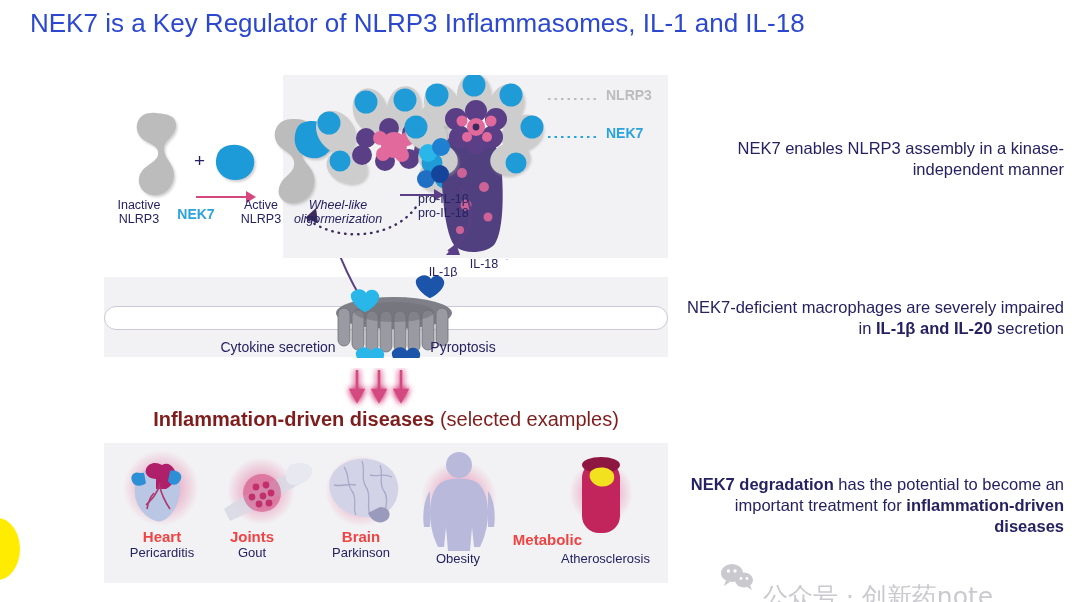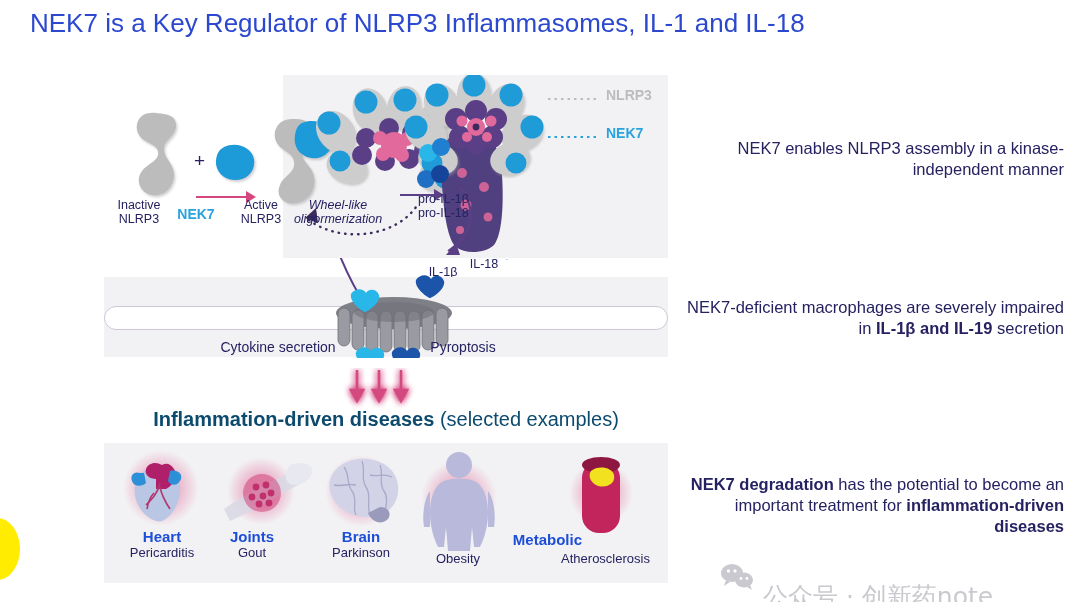--- a/index.html
+++ b/index.html
@@ -36,27 +36,27 @@
 
   
   .ann{position:absolute;left:684px;color:#262262;font-size:16.5px;line-height:21px;width:380px;text-align:right;}
   #ann1{top:138px;}
   #ann2{top:297px;}
   #ann3{top:474px;}
   .ann b{font-weight:bold;}
 
   
   .infl{position:absolute;left:104px;top:408px;width:564px;text-align:center;
-        font-size:20px;color:#0c4a6e;white-space:nowrap;}
+        font-size:20px;color:#7f1d1d;white-space:nowrap;}
   .infl b{font-weight:bold;}
   .infl span.light{font-weight:normal;}
 
   
   .dis{position:absolute;width:112px;text-align:center;}
-  .dis .dname{font-size:15px;font-weight:bold;color:#1d4ed8;line-height:17px;}
+  .dis .dname{font-size:15px;font-weight:bold;color:#ef4444;line-height:17px;}
   .dis .dsub{font-size:13px;color:#262262;line-height:16px;}
 
   
   .wm{position:absolute;left:720px;top:540px;color:#c9c9cf;font-size:25px;
       display:flex;align-items:center;gap:9px;white-space:nowrap;}
   .wm-txt{font-family:"DejaVu Sans",sans-serif;margin-top:40px;}
 </style>
 </head>
 <body>
 
@@ -402,21 +402,21 @@
     <div class="dname">Metabolic</div>
   </div>
   <div class="dis" style="left:402px;top:551px;">
     <div class="dsub">Obesity</div>
   </div>
   <div class="dis" style="left:543px;top:551px;width:125px;text-align:center;">
     <div class="dsub">Atherosclerosis</div>
   </div>
 
   <div class="ann" id="ann1"><span>NEK7 enables NLRP3 assembly in a kinase-independent manner</span></div>
-  <div class="ann" id="ann2"><span>NEK7-deficient macrophages are severely impaired in </span><b>IL-1β and IL-19</b><span> secretion</span></div>
+  <div class="ann" id="ann2"><span>NEK7-deficient macrophages are severely impaired in </span><b>IL-1β and IL-20</b><span> secretion</span></div>
   <div class="ann" id="ann3"><b>NEK7 degradation</b><span> has the potential to become an important treatment for </span><b>inflammation-driven diseases</b></div>
 
   <div class="wm">
     <svg width="34" height="28" viewBox="0 0 34 28">
       <ellipse cx="12" cy="10" rx="11" ry="9" fill="#c9c9cf"></ellipse>
       <path d="M6 17 L4 23 L10 19 Z" fill="#c9c9cf"></path>
       <circle cx="8.5" cy="8" r="1.7" fill="#fff"></circle>
         <circle cx="15" cy="8" r="1.7" fill="#fff"></circle>
       <ellipse cx="24" cy="17" rx="9" ry="7.5" fill="#c9c9cf"></ellipse>
       <path d="M30 22 L32 27 L27 24 Z" fill="#c9c9cf"></path>

